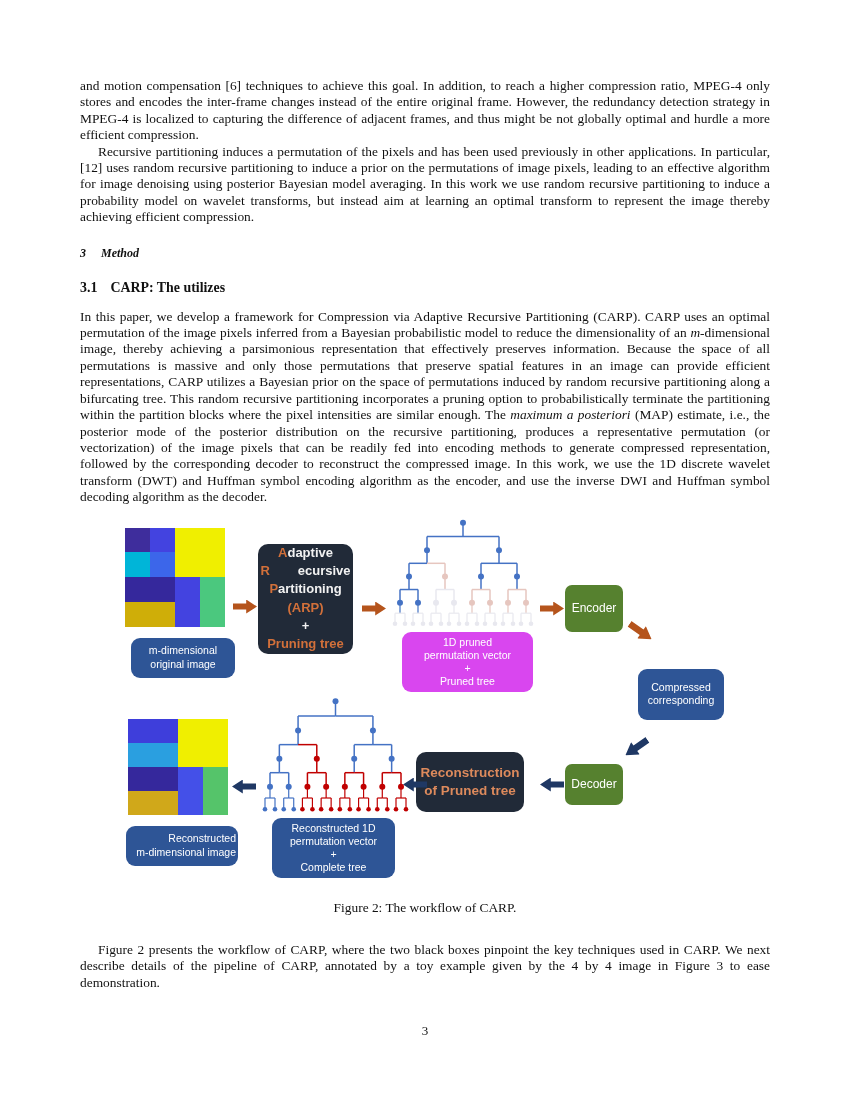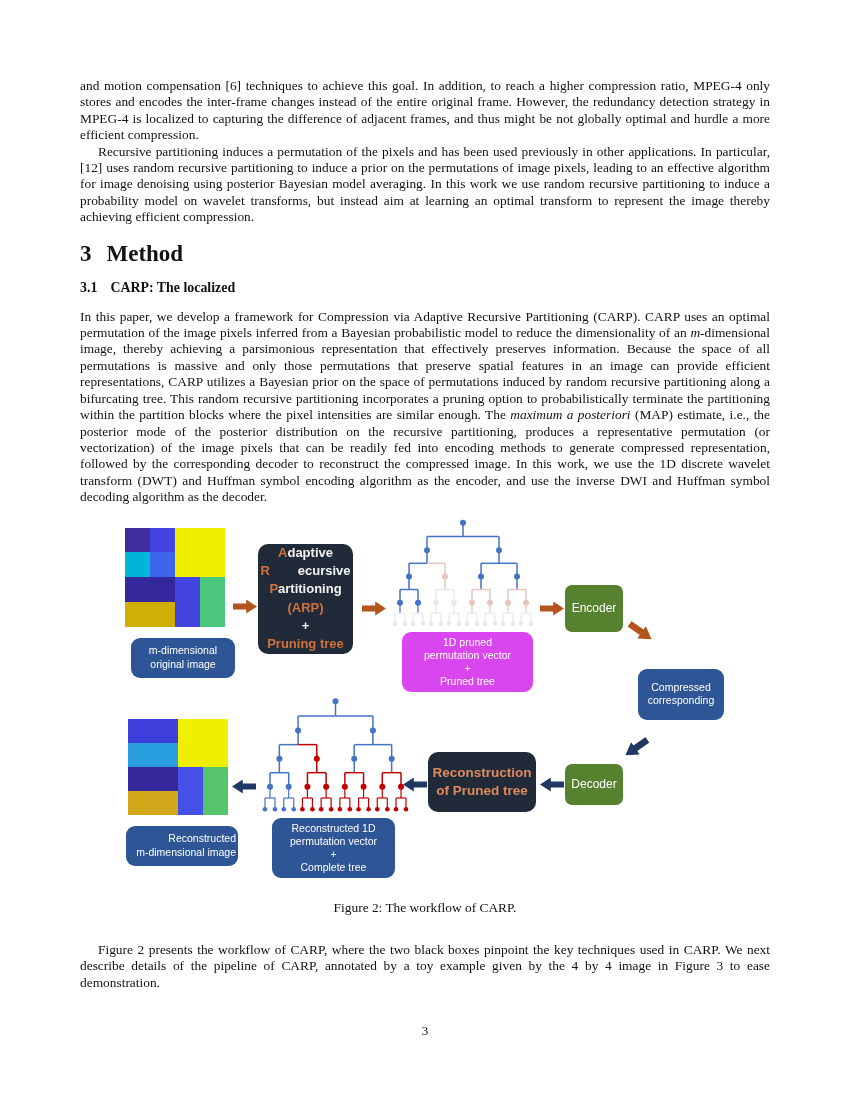--- a/index.html
+++ b/index.html
@@ -11,21 +11,21 @@
     font-family:"Liberation Serif","DejaVu Serif",serif;
     font-size:13.4px;line-height:16.4px;color:#111;
     box-sizing:border-box;
     padding:78px 80px 0 80px;
     overflow:hidden;
   }
   p.body{margin:0;text-align:justify;}
   p.indent{text-indent:18px;}
   p.body + p.body{margin-top:0;}
   em{font-style:italic;}
-  h1.sec{font-size:23px;line-height:21px;margin:17px 0 15px 0;font-weight:bold;}
+  h1.sec{font-size:12px;line-height:21px;margin:17px 0 15px 0;font-weight:bold;font-style:italic;}
   h1.sec .num{margin-right:15px;}
   h2.sec{font-size:13.9px;line-height:17px;margin:0 0 13px 0;font-weight:bold;}
   h2.sec .num{margin-right:13px;}
 
   
   .fig{position:relative;width:850px;height:372px;margin:6px 0 0 -80px;
        font-family:"Liberation Sans","DejaVu Sans",sans-serif;}
   .abs{position:absolute;box-sizing:border-box;}
   .pixgrid{display:grid;grid-template-columns:repeat(4,1fr);grid-template-rows:repeat(4,1fr);}
   .lblbox{border-radius:9px;color:#fff;text-align:center;
@@ -47,21 +47,21 @@
 </head>
 <body>
 
 <div class="page">
 
   <p class="body">and motion compensation [6] techniques to achieve this goal. In addition, to reach a higher compression ratio, MPEG-4 only stores and encodes the inter-frame changes instead of the entire original frame. However, the redundancy detection strategy in MPEG-4 is localized to capturing the difference of adjacent frames, and thus might be not globally optimal and hurdle a more efficient compression.</p>
   <p class="body indent">Recursive partitioning induces a permutation of the pixels and has been used previously in other applications. In particular, [12] uses random recursive partitioning to induce a prior on the permutations of image pixels, leading to an effective algorithm for image denoising using posterior Bayesian model averaging. In this work we use random recursive partitioning to induce a probability model on wavelet transforms, but instead aim at learning an optimal transform to represent the image thereby achieving efficient compression.</p>
 
   <h1 class="sec"><span class="num">3</span><span>Method</span></h1>
 
-  <h2 class="sec"><span class="num">3.1</span><span>CARP: The localized</span></h2>
+  <h2 class="sec"><span class="num">3.1</span><span>CARP: The utilizes</span></h2>
 
   <p class="body"><span>In this paper, we develop a framework for Compression via Adaptive Recursive Partitioning (CARP). CARP uses an optimal permutation of the image pixels inferred from a Bayesian probabilistic model to reduce the dimensionality of an </span><em>m</em><span>-dimensional image, thereby achieving a parsimonious representation that effectively preserves information. Because the space of all permutations is massive and only those permutations that preserve spatial features in an image can provide efficient representations, CARP utilizes a Bayesian prior on the space of permutations induced by random recursive partitioning along a bifurcating tree. This random recursive partitioning incorporates a pruning option to probabilistically terminate the partitioning within the partition blocks where the pixel intensities are similar enough. The </span><em>maximum a posteriori</em><span> (MAP) estimate, i.e., the posterior mode of the posterior distribution on the recursive partitioning, produces a representative permutation (or vectorization) of the image pixels that can be readily fed into encoding methods to generate compressed representation, followed by the corresponding decoder to reconstruct the compressed image. In this work, we use the 1D discrete wavelet transform (DWT) and Huffman symbol encoding algorithm as the encoder, and use the inverse DWI and Huffman symbol decoding algorithm as the decoder.</span></p>
 
   <div class="fig">
 
     <div class="abs pixgrid" style="left:125px;top:16px;width:100px;height:99px;">
         <div style="background: rgb(62, 45, 156);"></div>
         <div style="background: rgb(67, 67, 224);"></div>
         <div style="background: rgb(240, 239, 0);"></div>
         <div style="background: rgb(240, 239, 0);"></div>
@@ -221,21 +221,21 @@
         <div>Compressed</div>
         <div>corresponding</div>
       </div>
 
     <div class="arr arr-left" style="left: 623px; top: 228px; width: 27px; height: 15px; transform: rotate(-35deg); background: rgb(31, 56, 100);"></div>
 
     <div class="abs greenbox" style="left: 565px; top: 252px; width: 58px; height: 41px; background: rgb(86, 129, 47);">Decoder</div>
 
     <div class="arr arr-left" style="left: 540px; top: 266px; width: 24px; height: 14px; background: rgb(31, 56, 100);"></div>
 
-    <div class="abs blackbox" style="left: 428px; top: 240px; width: 108px; height: 60px; background: rgb(33, 42, 56); color: rgb(221, 138, 92);">
+    <div class="abs blackbox" style="left: 416px; top: 240px; width: 108px; height: 60px; background: rgb(33, 42, 56); color: rgb(221, 138, 92);">
         <div class="recon-line">Reconstruction</div>
         <div class="recon-line">of Pruned tree</div>
       </div>
 
     <div class="arr arr-left" style="left: 403px; top: 266px; width: 24px; height: 14px; background: rgb(31, 56, 100);"></div>
 
     <div class="abs" style="left:258px;top:182px;width:155px;height:122px;"><svg width="155" height="122" viewBox="0 0 155 122">
           <line x1="77.5" y1="7.319999999999999" x2="77.5" y2="21.96" stroke="#4472c4" stroke-width="1.5"></line>
           <line x1="40.07142857142857" y1="21.96" x2="77.5" y2="21.96" stroke="#4472c4" stroke-width="1.5"></line>
           <line x1="77.5" y1="21.96" x2="114.92857142857143" y2="21.96" stroke="#4472c4" stroke-width="1.5"></line>

